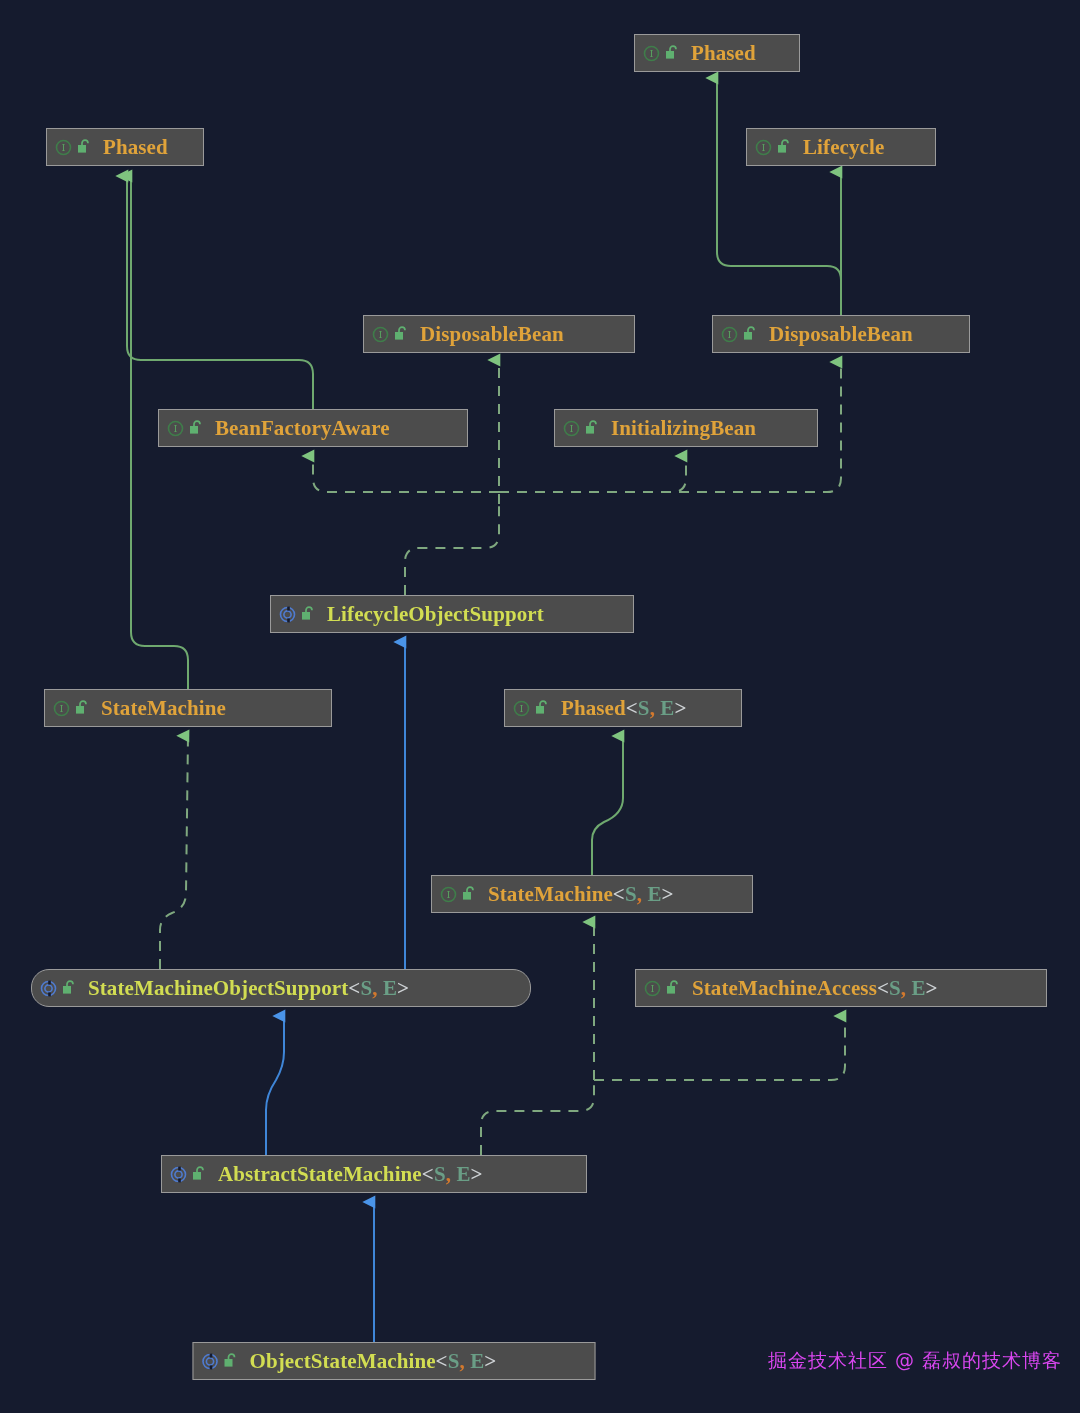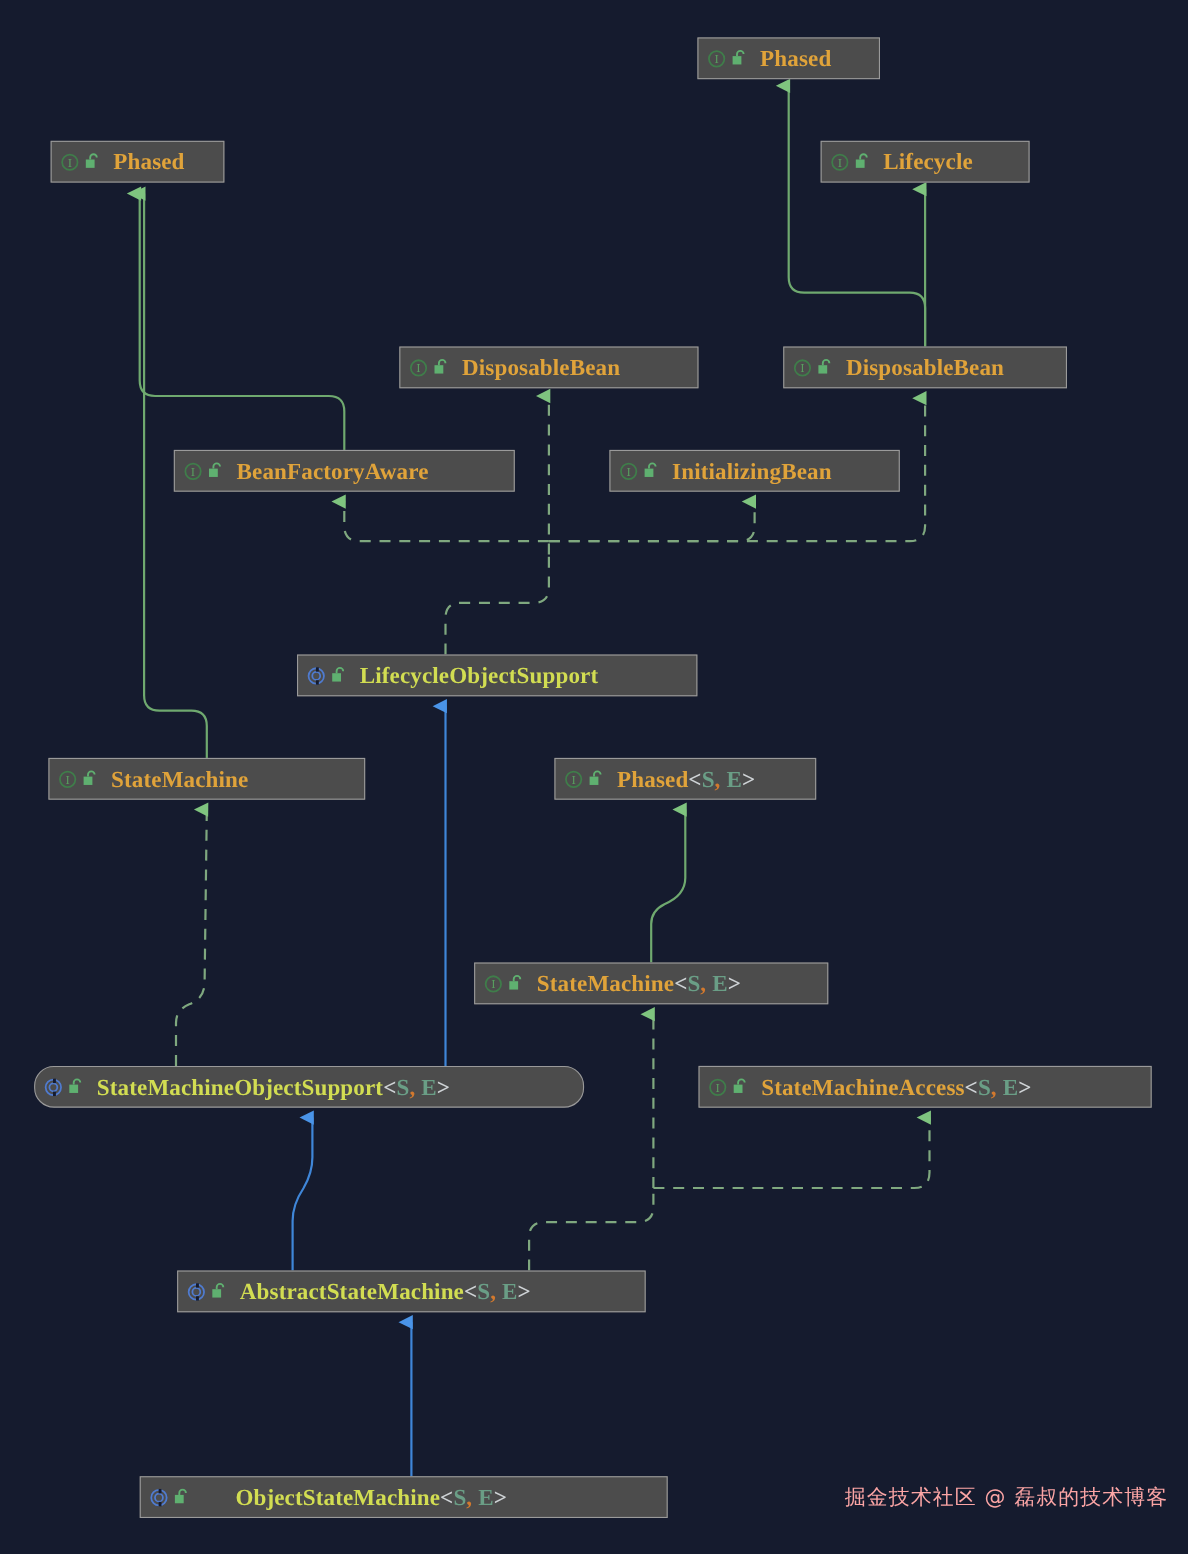--- a/index.html
+++ b/index.html
@@ -51,21 +51,21 @@
   .klass .label { color: #d2dd52; }
   .label .gen { color: #cfd3d6; margin-top: 24px; }
   .label .tp  { color: #6a9e86; }
   .label .cm  { color: #d2792e; }
   svg.ico { display: block; }
   #watermark {
     position: absolute;
     right: 18px;
     top: 1348px;
     font-size: 19px;
-    color: #fca5a5;
+    color: #d946ef;
     letter-spacing: 1px;
     font-family: "DejaVu Sans", sans-serif;
   }
 </style>
 </head>
 <body>
 
 <div id="stage">
 
   <svg id="edges" viewBox="0 0 1080 1413">
@@ -348,21 +348,21 @@
           </span>
           <span>
             <svg class="ico" width="14" height="16" viewBox="0 0 14 16">
               <path d="M5 6 V4.2 A3 3 0 0 1 11 4.2" fill="none" stroke="#5fb070" stroke-width="1.7"></path>
               <rect x="1" y="6" width="8" height="7.6" fill="#5fb070"></rect>
             </svg>
           </span>
         </span>
         <span class="label"><span>AbstractStateMachine</span><span class="gen">&lt;<span class="tp">S</span><span class="cm">,</span> <span class="tp">E</span>&gt;</span></span>
       </div>
-      <div class="node klass" style="left: 367px; top: 1342px; width: 480px; gap: 30px;">
+      <div class="node klass" style="left: 394px; top: 1342px; width: 403px;">
         <span class="icons">
           <span>
             <svg class="ico" width="17" height="17" viewBox="0 0 17 17">
               <circle cx="8.5" cy="8.5" r="7" fill="none" stroke="#4f7bd0" stroke-width="1.6"></circle>
               <circle cx="8.5" cy="8.5" r="3.6" fill="none" stroke="#4f7bd0" stroke-width="1.6"></circle>
               <rect x="8.2" y="0.6" width="2.6" height="4" fill="#151b2e"></rect>
               <rect x="8.2" y="12.4" width="2.6" height="4" fill="#151b2e"></rect>
             </svg>
           </span>
           <span>

